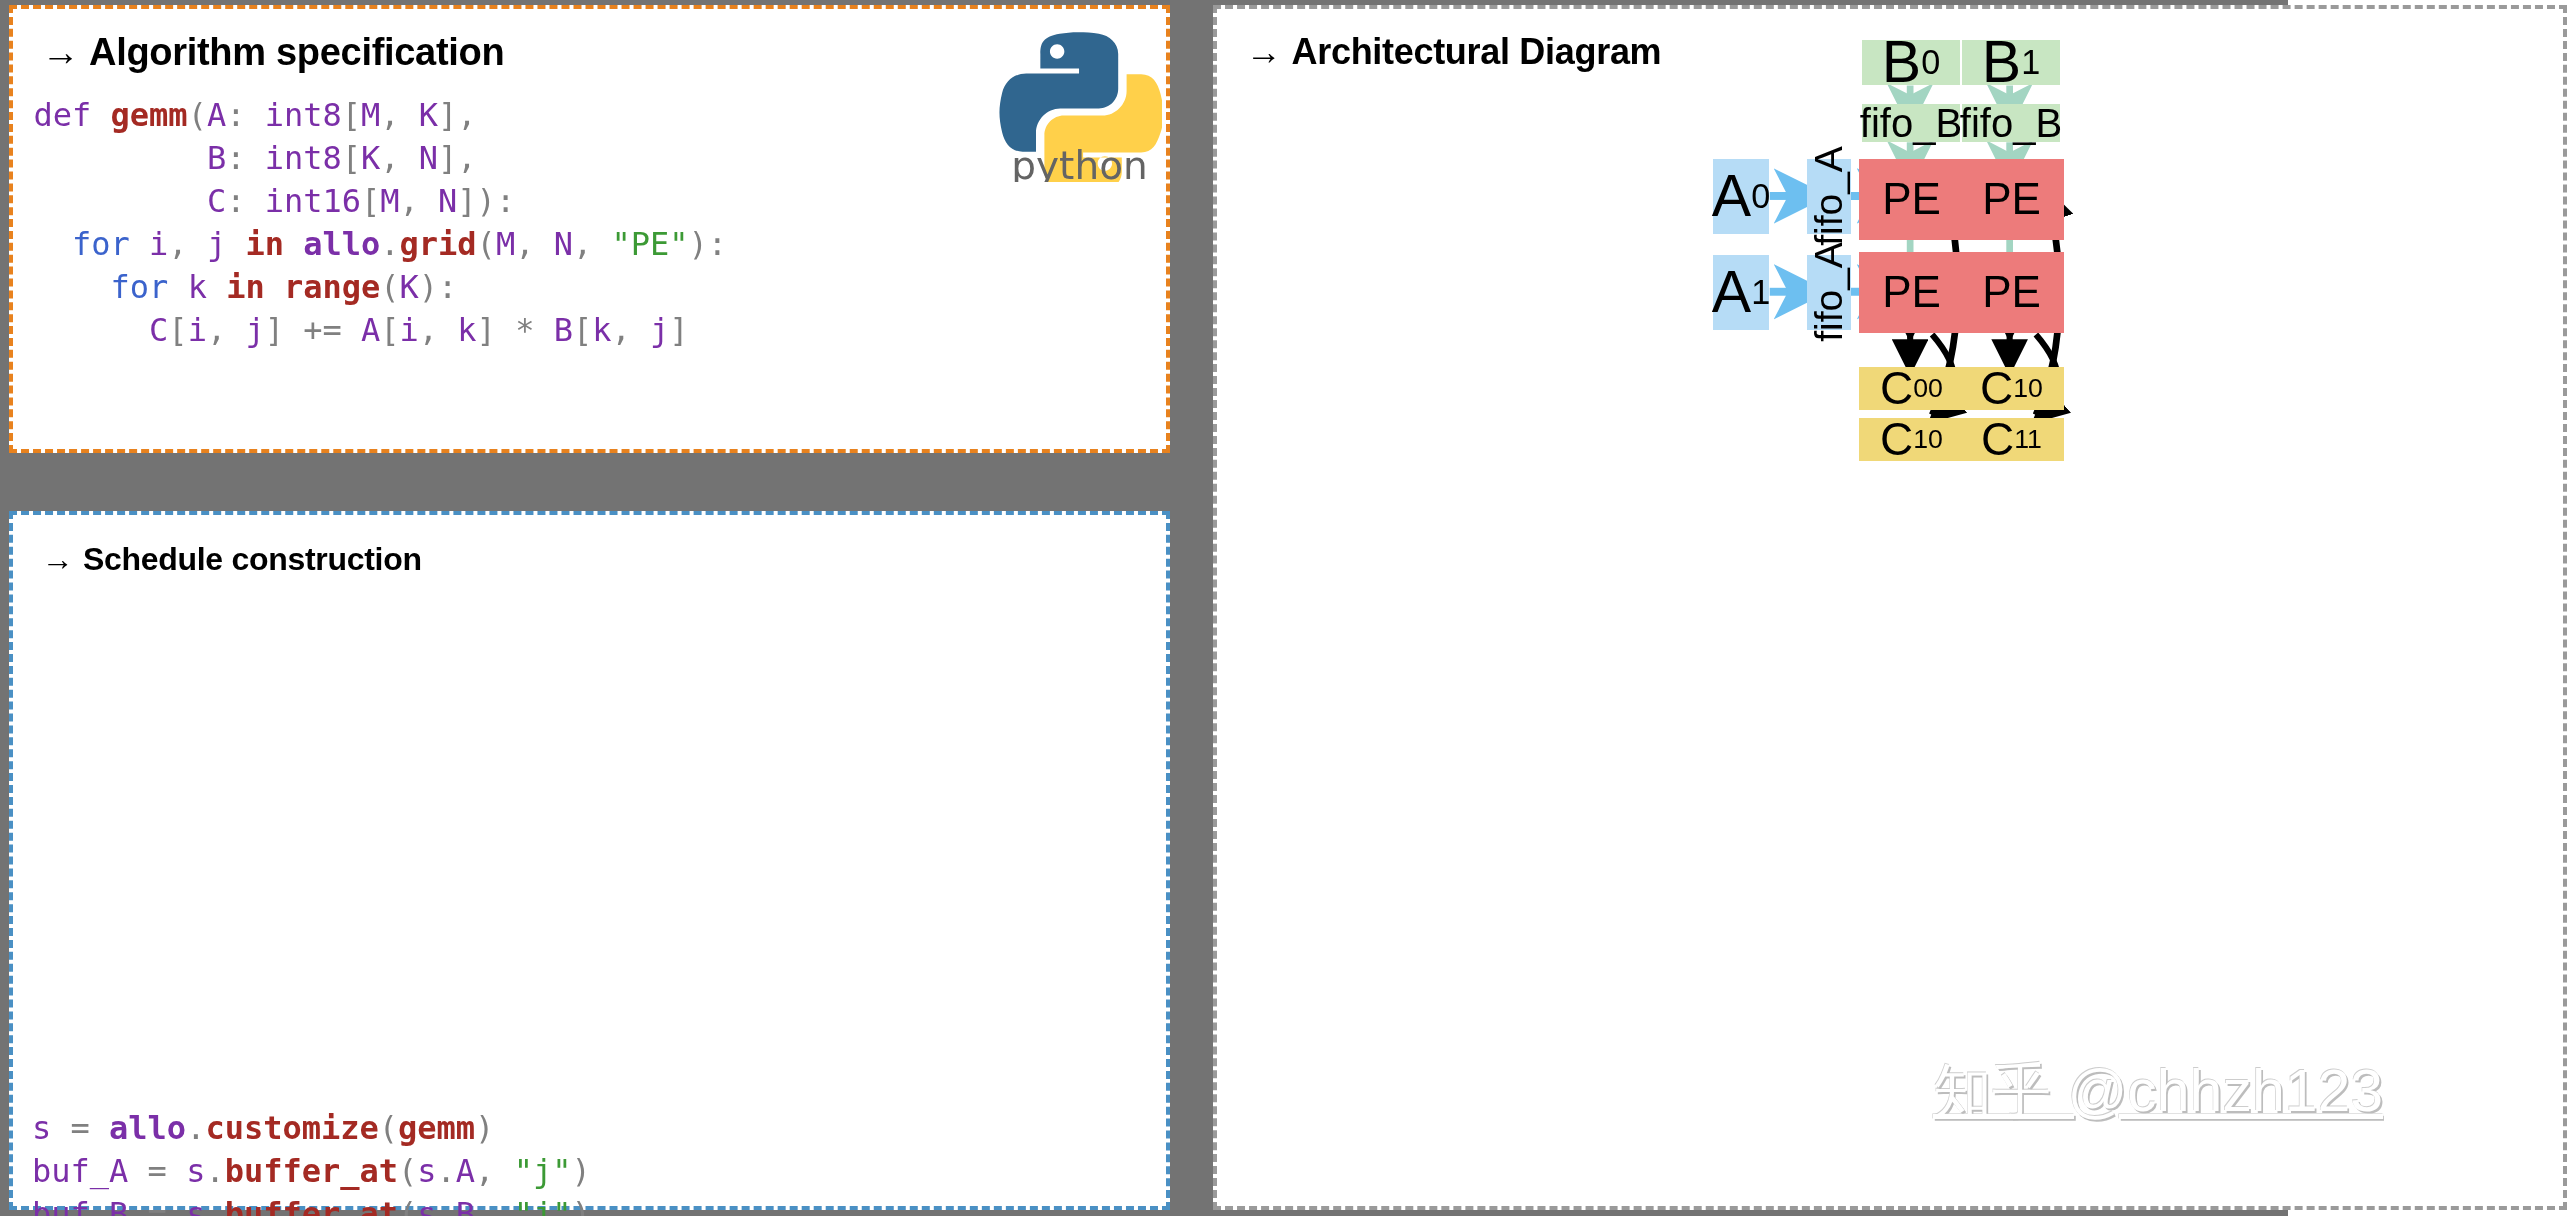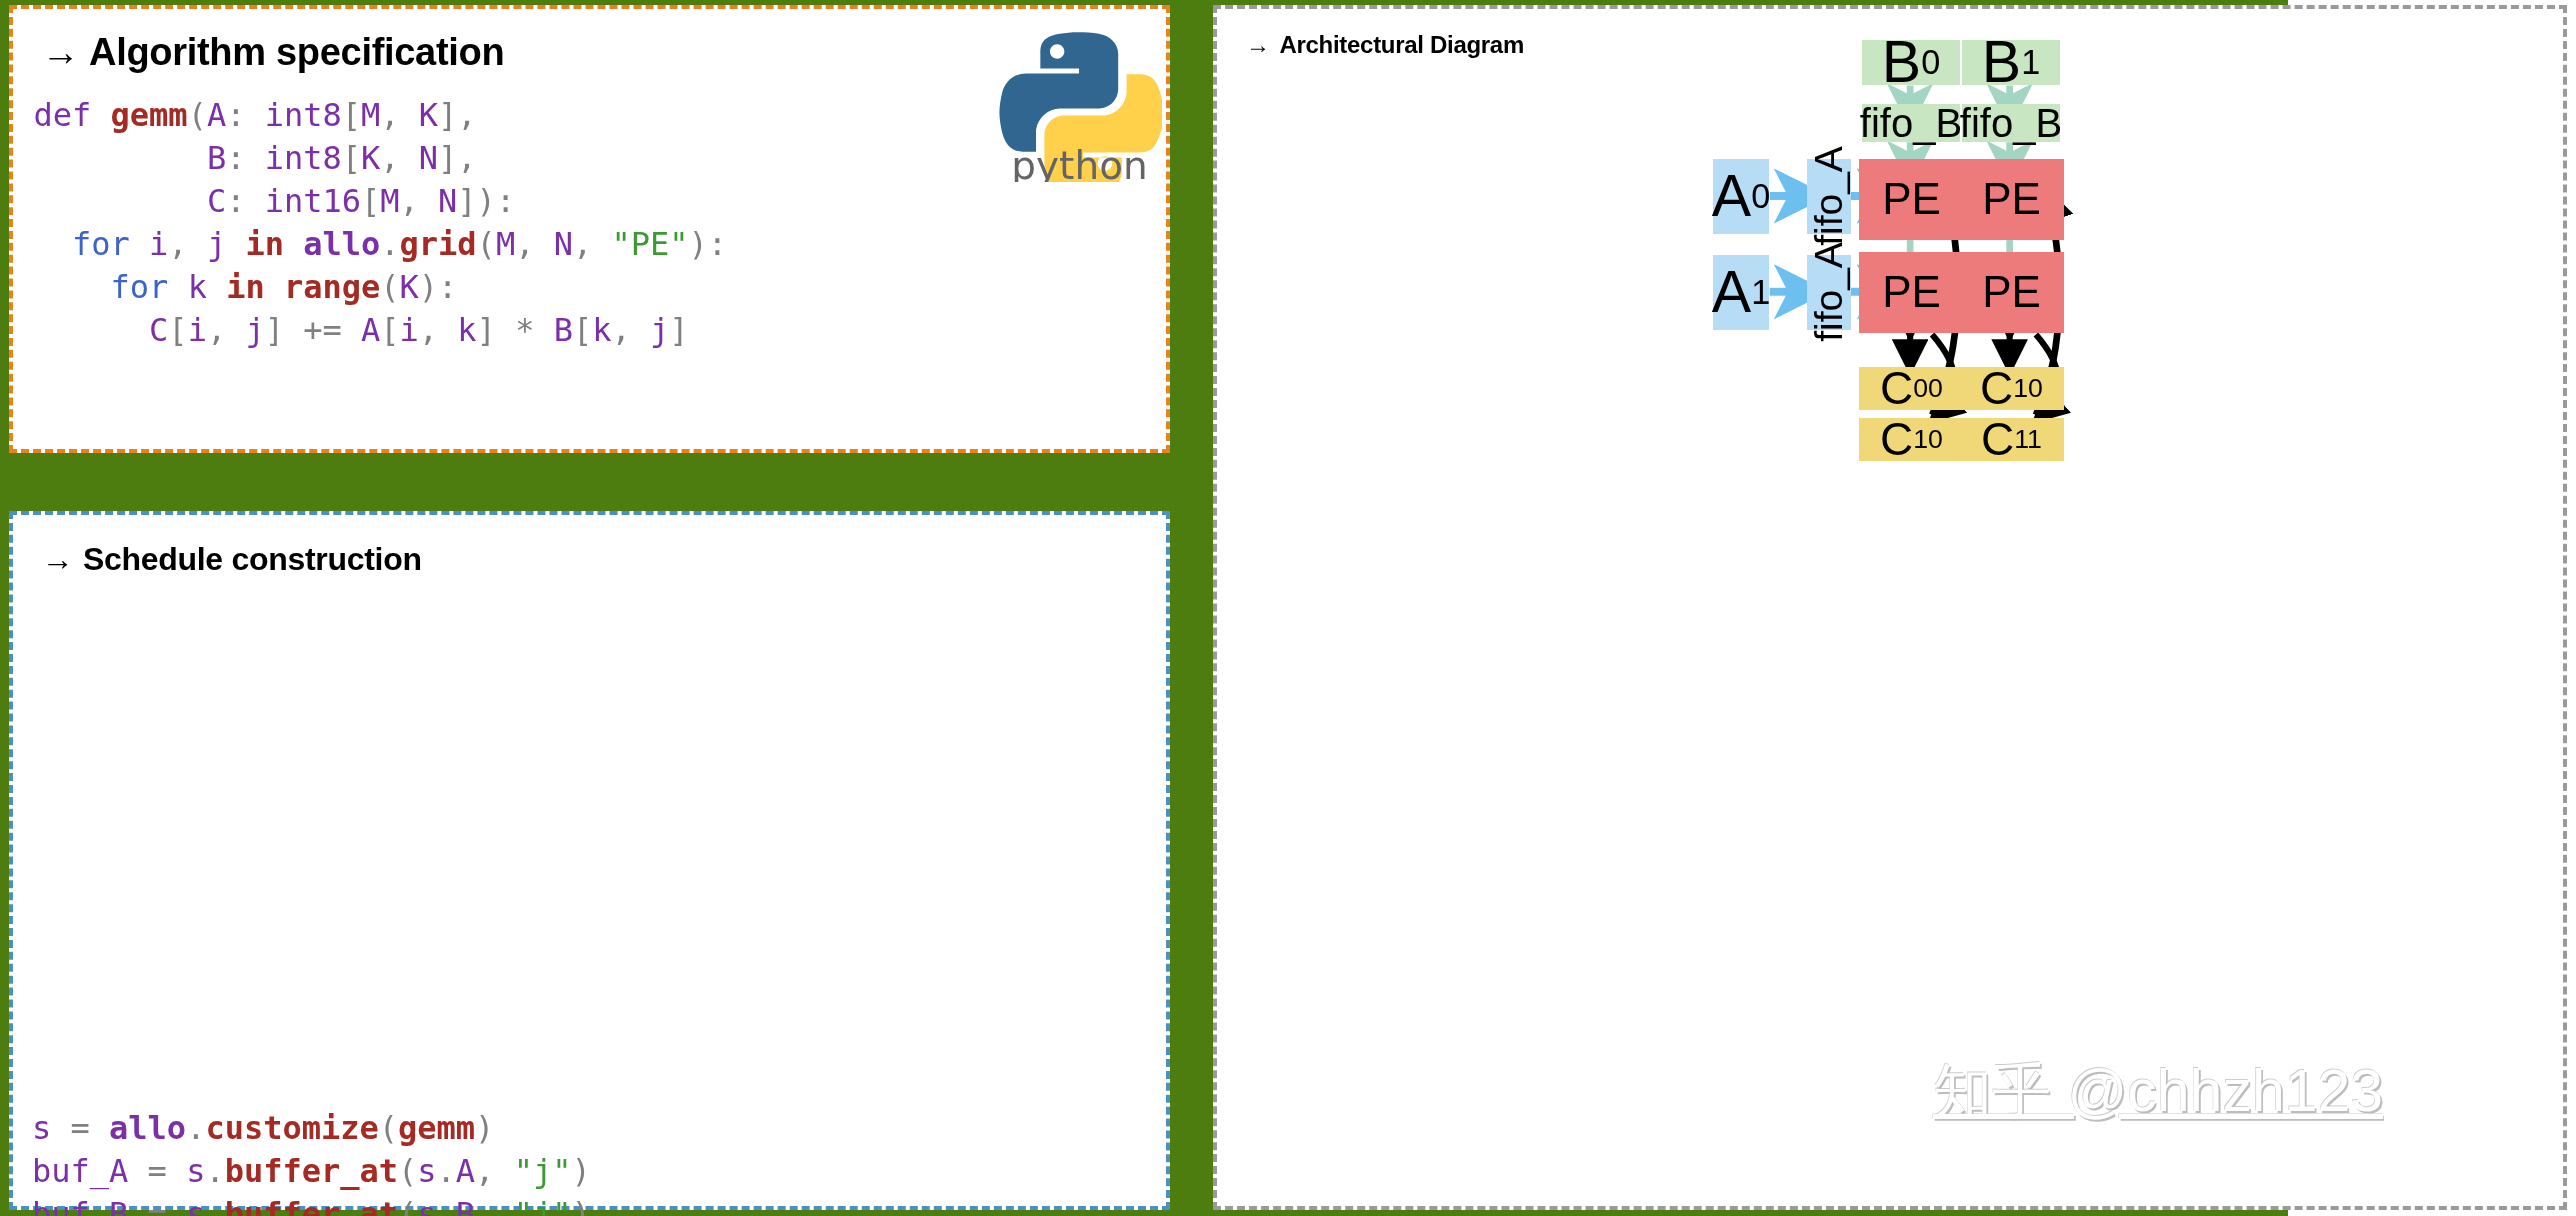--- a/index.html
+++ b/index.html
@@ -1,29 +1,29 @@
 <!DOCTYPE html>
 <html style="font-size:9.8px"><head>
 <meta charset="utf-8">
 <style>
   html,body{margin:0;padding:0;background:#fff;}
   body{width:2576px;height:1216px;font-family:"Liberation Sans",sans-serif;overflow:hidden;}
-  #root{position:relative;width:2288px;height:1216px;background:#4d7c0f;}
+  #root{position:relative;width:2288px;height:1216px;background:#737373;}
 
   
   .panel{position:absolute;box-sizing:border-box;background:#fff;}
   #algo-panel{left:8.5px;top:4.9px;width:1161px;height:448px;border:4.3px dashed #E8821E;}
   #sched-panel{left:8.5px;top:511px;width:1161px;height:699px;border:4.3px dashed #4A90C4;}
   #arch-panel{left:1213px;top:4.9px;width:1354px;height:1205px;border:4.3px dashed #9A9A9A;}
 
   .panel-title{position:absolute;font-weight:bold;color:#000;white-space:nowrap;
                font-family:"Liberation Sans",sans-serif;letter-spacing:-0.3px;}
   #algo-title{left:29px;top:22px;font-size:38px;}
   #sched-title{left:29px;top:26px;font-size:32px;}
-  #arch-title{left:29px;top:22px;font-size:24px;}
+  #arch-title{left:29px;top:22px;font-size:36px;}
   .arrow-glyph{display:inline-block;margin-right:9.8px;font-weight:normal;}
 
   
   .code{position:absolute;font-family:"DejaVu Sans Mono",monospace;
         font-size:32px;line-height:43px;white-space:pre;color:#000;}
   #algo-code{left:21px;top:85px;}
   #sched-code{left:19.5px;top:592px;}
   .kw{color:#3B63CC;}            
   .fn{color:#A42A23;font-weight:bold;}  
   .kw2{color:#A42A23;font-weight:bold;} 

